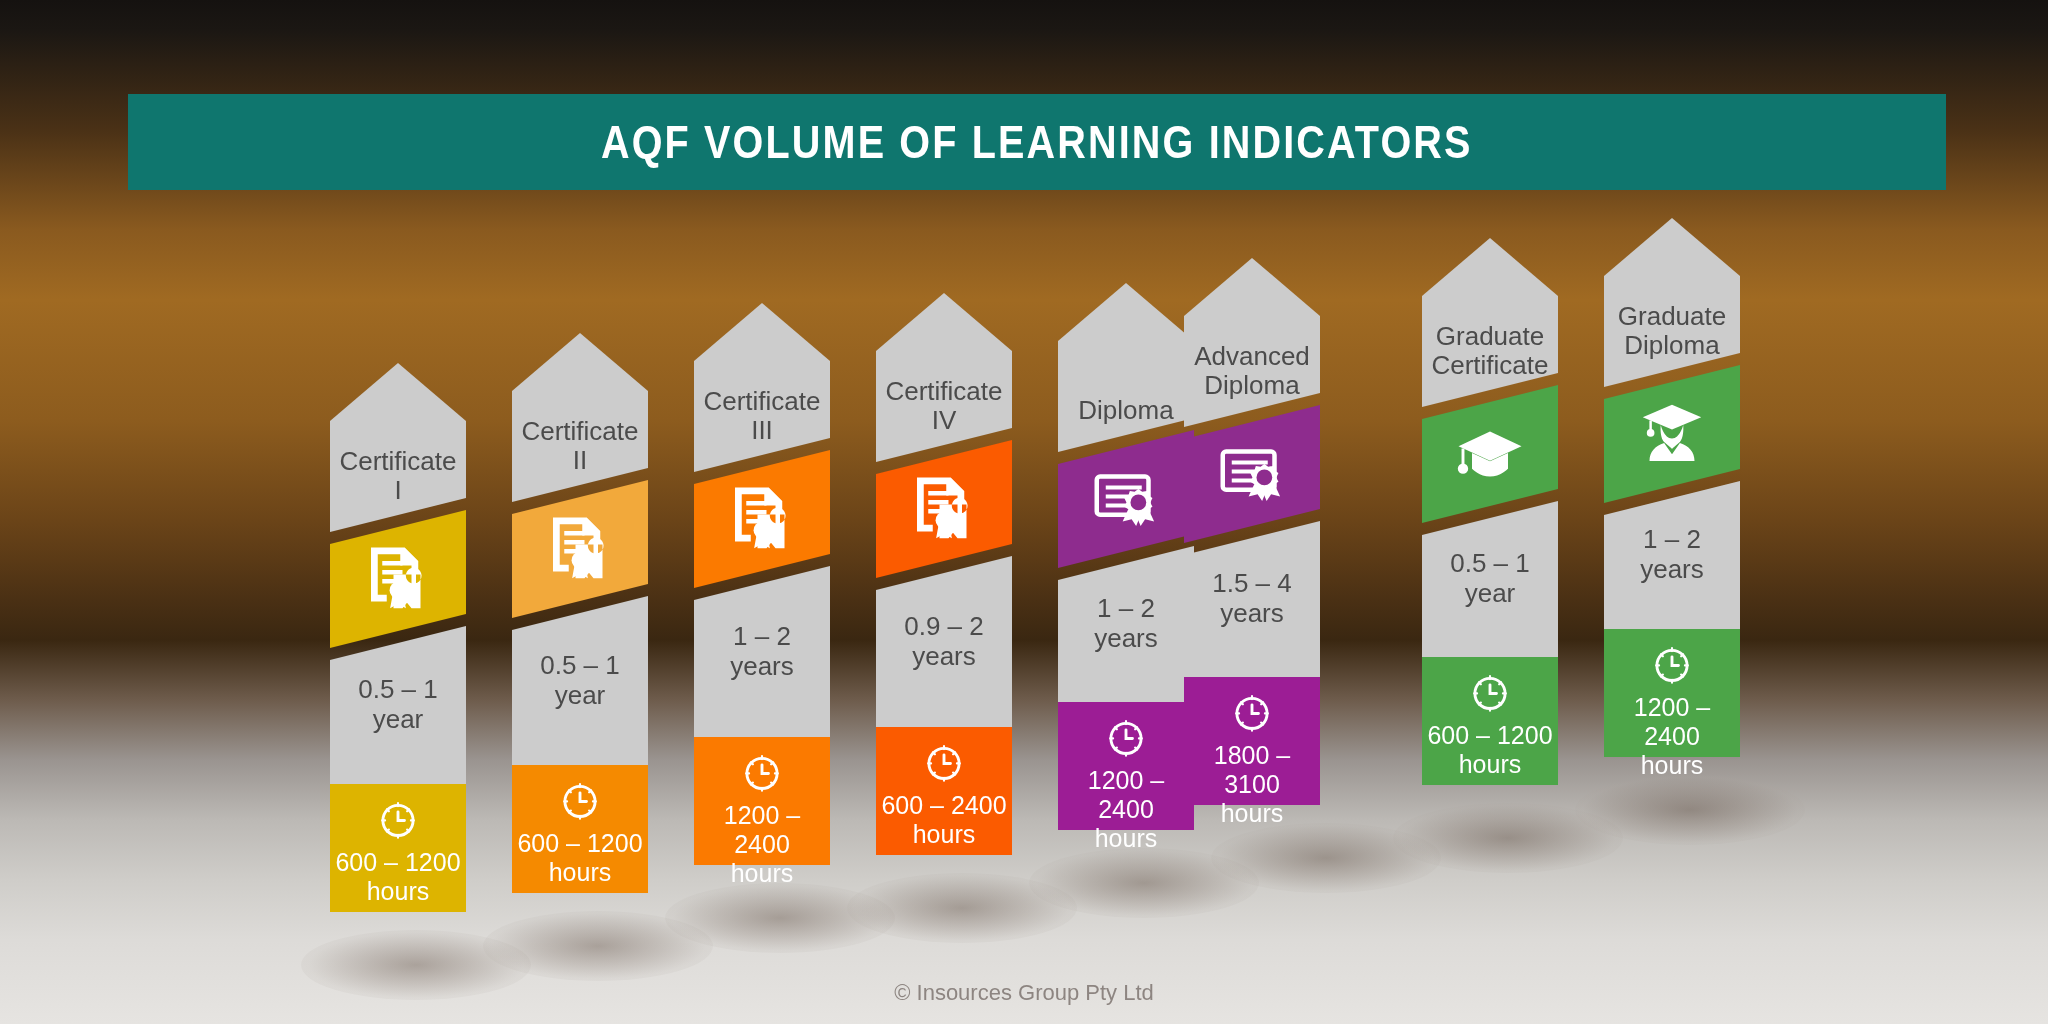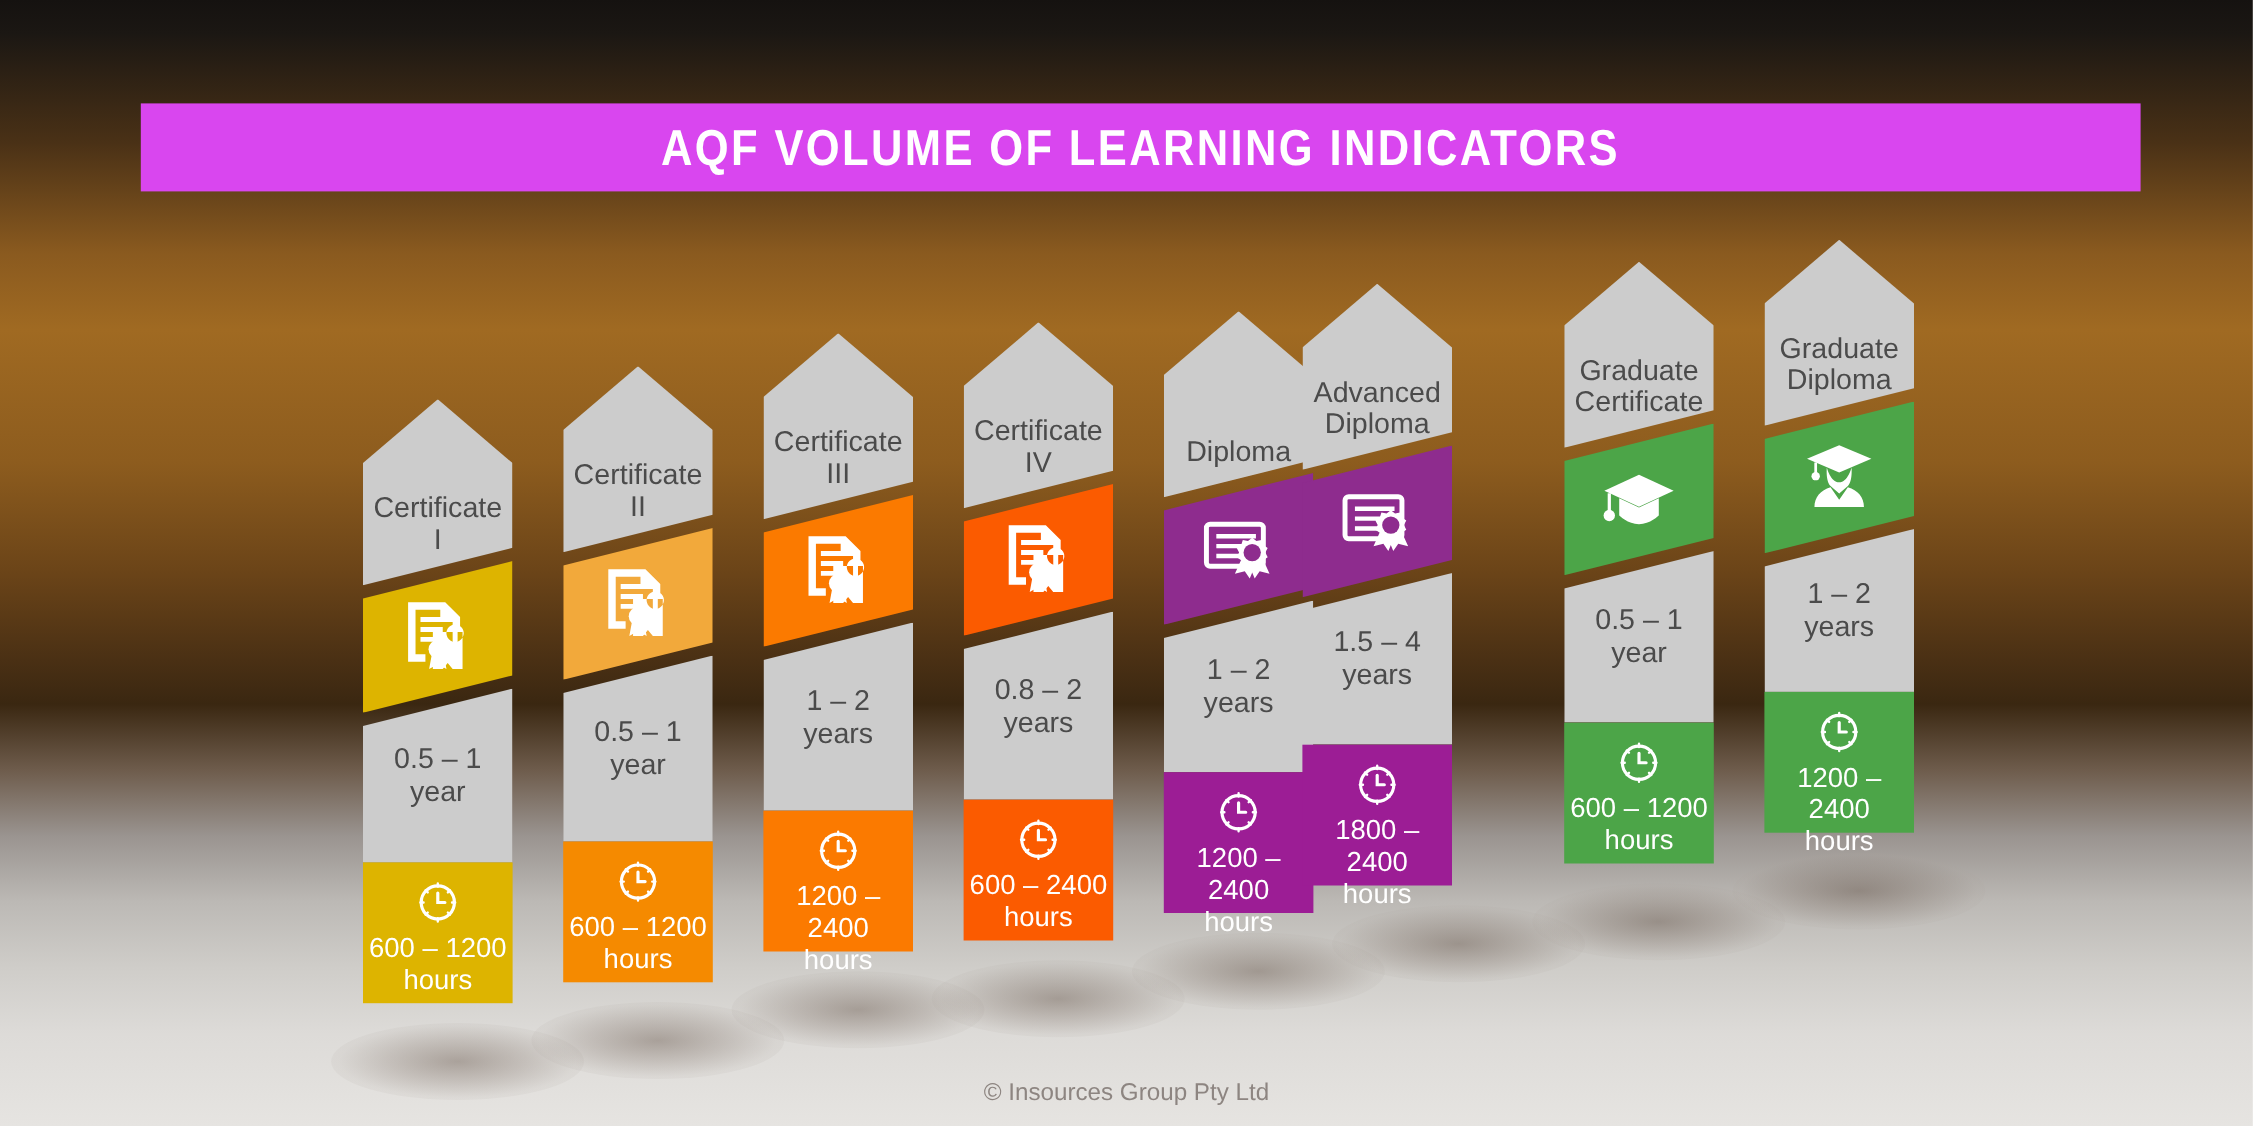--- a/index.html
+++ b/index.html
@@ -24,22 +24,22 @@
         #dddbd8 940px,
         #e6e4e1 1024px);
     position:relative;
   }
 
   
   #stage { position:absolute; inset:0; }
 
   
   #title-bar{
-    position:absolute; left:128px; top:94px; width:1818px; height:80px;
-    background:#d946ef;
+    position:absolute; left:128px; top:94px; width:1818px; height:96px;
+    background:#0f766e;
     display:flex; align-items:center; justify-content:center;
   }
   #title-text{
     color:#ffffff;
     font-size:46px;
     letter-spacing:2.5px;
     font-weight:bold;
     font-family:"Liberation Sans Narrow","Liberation Sans",sans-serif;
     transform:scaleX(0.86);
     white-space:nowrap;
@@ -261,21 +261,21 @@
       <path fill="#ffffff" d="M18 16 h18 v4 h-18 z M18 24 h18 v4 h-18 z M18 32 h12 v4 h-12 z"></path>
       <path fill="#ffffff" d="M52 24 v30 h-8 l-4 -5 l-4 5 h-8 v-30 z M46 32 a7 7 0 1 0 -0.1 0 z" transform="translate(0,4)"></path>
       <path fill="#ffffff" d="M24 30 h28 v4 h-28 z" opacity="0"></path>
       <circle cx="32" cy="42" r="7.5" fill="#ffffff"></circle>
       <path fill="#ffffff" d="M27 47 l-2 11 l7 -4 l7 4 l-2 -11 z"></path>
       <path fill="#ffffff" d="M48 24 v32 h-4 v-32 z"></path>
     </svg>
         </div>
         <div class="dur-band" style="top: 263px; height: 171px; clip-path: polygon(0% 19.88%, 100% 0%, 100% 100%, 0% 100%);">
           <div>
-            <div class="dur-lbl">0.8 – 2</div>
+            <div class="dur-lbl">0.9 – 2</div>
             <div class="dur-lbl">years</div>
           </div>
         </div>
         <div class="hours-band" style="top: 434px; height: 128px; background: rgb(251, 91, 0);">
           <div>
             <svg viewBox="0 0 64 64">
       <circle cx="32" cy="34" r="21" fill="none" stroke="#ffffff" stroke-width="4"></circle>
       <path fill="none" stroke="#ffffff" stroke-width="4" stroke-linecap="round" d="M32 22 v12 h9"></path>
       <path fill="none" stroke="#ffffff" stroke-width="3" stroke-linecap="round" d="M32 10 v4 M32 54 v4 M10 34 h4 M50 34 h4
                M16.5 18.5 l2.8 2.8 M44.7 46.7 l2.8 2.8
@@ -356,21 +356,21 @@
         <div class="hours-band" style="top: 419px; height: 128px; background: rgb(156, 29, 149);">
           <div>
             <svg viewBox="0 0 64 64">
       <circle cx="32" cy="34" r="21" fill="none" stroke="#ffffff" stroke-width="4"></circle>
       <path fill="none" stroke="#ffffff" stroke-width="4" stroke-linecap="round" d="M32 22 v12 h9"></path>
       <path fill="none" stroke="#ffffff" stroke-width="3" stroke-linecap="round" d="M32 10 v4 M32 54 v4 M10 34 h4 M50 34 h4
                M16.5 18.5 l2.8 2.8 M44.7 46.7 l2.8 2.8
                M47.5 18.5 l-2.8 2.8 M19.3 46.7 l-2.8 2.8"></path>
     </svg>
           </div>
-          <div class="hours-lbl">1800 – 2400</div>
+          <div class="hours-lbl">1800 – 3100</div>
           <div class="hours-lbl" style="margin-top: 0px;">hours</div>
         </div>
       </div>
       <div class="col" style="left: 1422px; top: 238px; width: 136px; height: 547px;">
         <div class="arrow-head" style="top: 0px; height: 186px; clip-path: polygon(0% 31.18%, 50% 0%, 100% 31.18%, 100% 72.58%, 0% 90.86%);">
           <div class="head-inner" style="padding-bottom: 44px;">
             <div class="title-lbl">Graduate</div>
             <div class="title-lbl">Certificate</div>
           </div>
         </div>

